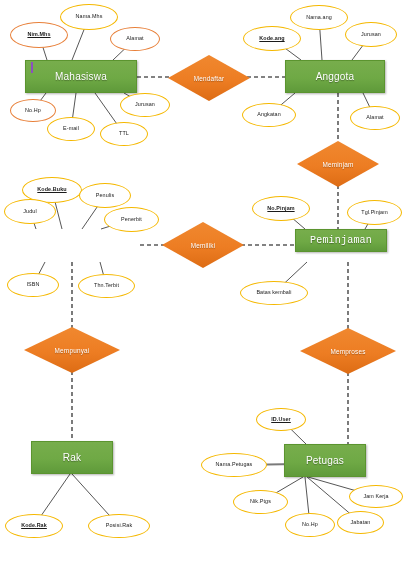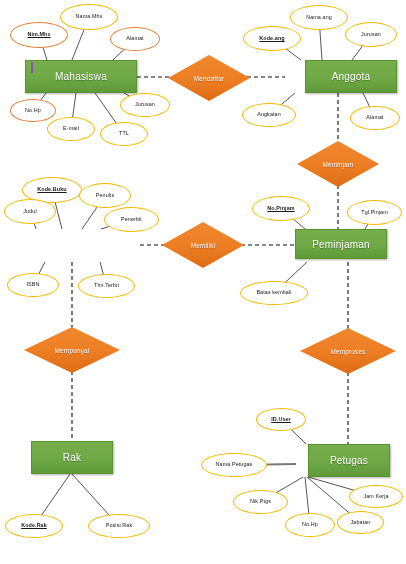--- a/index.html
+++ b/index.html
@@ -226,30 +226,30 @@
     </div>
     <div class="attr yellow" style="left: 337px; top: 511px; width: 47px; height: 23px;">
       <span class="txt">Jabatan</span>
     </div>
     <div class="attr yellow" style="left: 349px; top: 485px; width: 54px; height: 23px;">
       <span class="txt">Jam Kerja</span>
     </div>
     <div class="entity" style="left: 25px; top: 60px; width: 112px; height: 33px;">
       <span>Mahasiswa</span>
     </div>
-    <div class="entity" style="left: 285px; top: 60px; width: 92px; height: 33px; margin-left: 20px;">
+    <div class="entity" style="left: 285px; top: 60px; width: 100px; height: 33px;">
       <span>Anggota</span>
     </div>
-    <div class="entity" style="left: 295px; top: 229px; width: 92px; height: 30px;">
+    <div class="entity" style="left: 295px; top: 229px; width: 92px; height: 23px; font-family: Liberation Mono, monospace;">
       <span>Peminjaman</span>
     </div>
     <div class="entity" style="left: 31px; top: 441px; width: 82px; height: 33px;">
       <span>Rak</span>
     </div>
-    <div class="entity" style="left: 308px; top: 444px; width: 82px; height: 33px;">
+    <div class="entity" style="left: 284px; top: 444px; width: 82px; height: 33px;">
       <span>Petugas</span>
     </div>
     <div class="rel" style="left: 168px; top: 55px; width: 82px; height: 46px;">
       <div class="shape"></div>
       <div class="lbl">Mendaftar</div>
     </div>
     <div class="rel" style="left: 297px; top: 141px; width: 82px; height: 46px;">
       <div class="shape"></div>
       <div class="lbl">Meminjam</div>
     </div>

